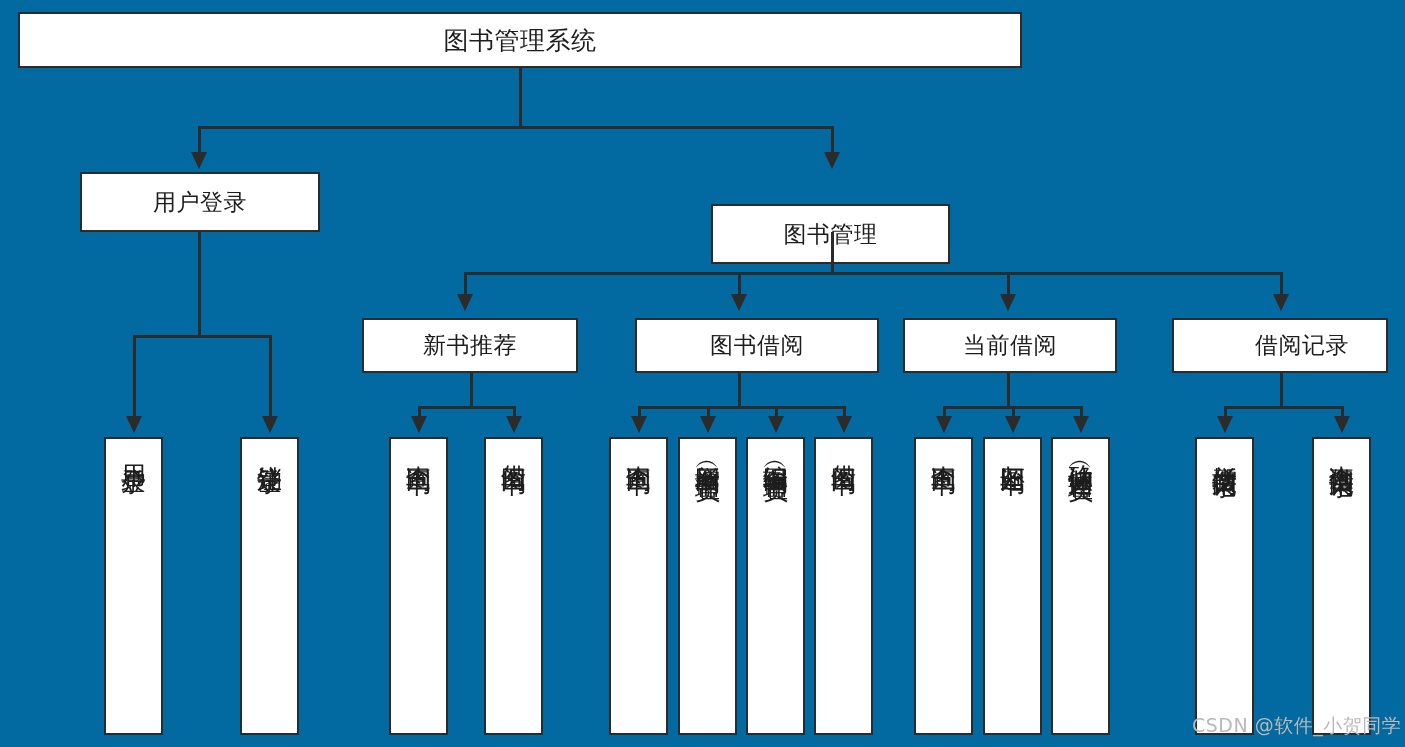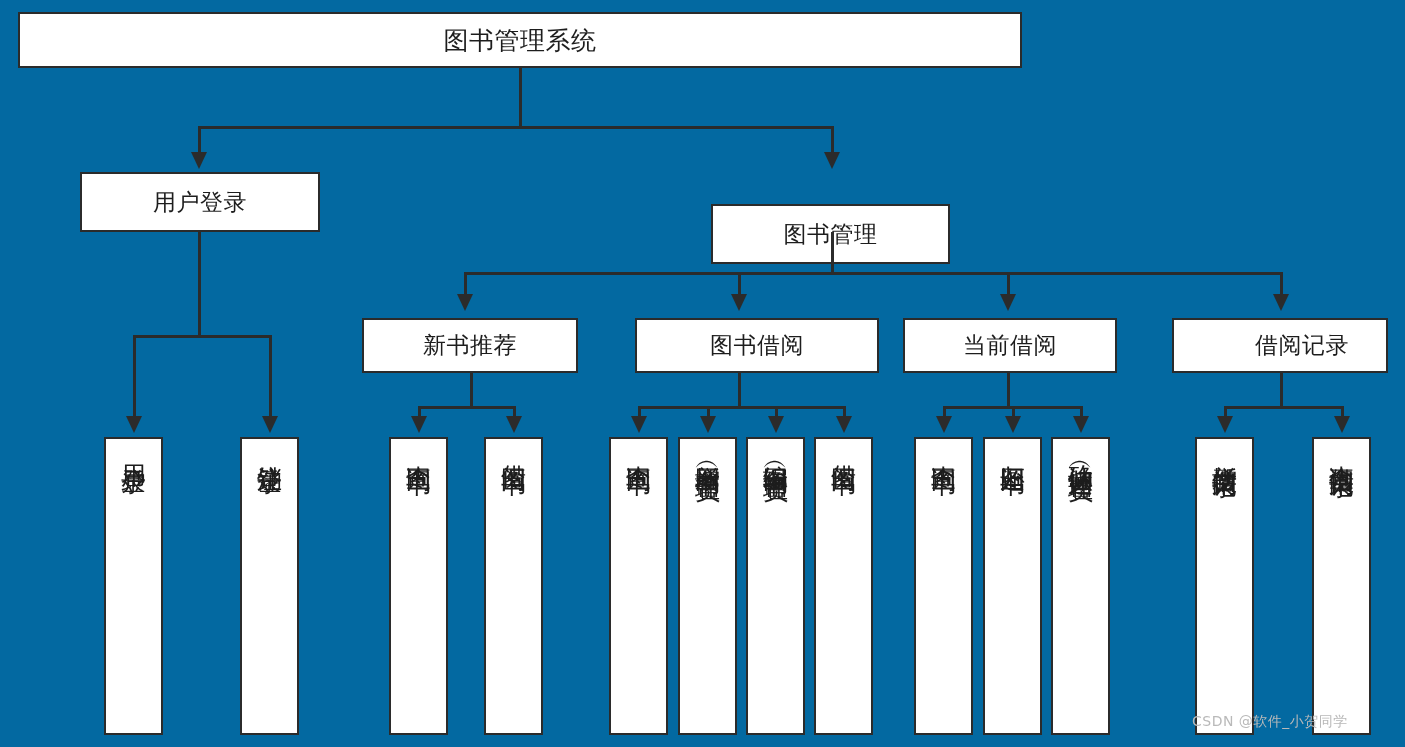--- a/index.html
+++ b/index.html
@@ -65,21 +65,21 @@
     position: absolute;
     width: 0;
     height: 0;
     border-left: 8px solid transparent;
     border-right: 8px solid transparent;
     border-top: 17px solid #2b2b2b;
   }
 
   .watermark {
     position: absolute;
-    font-size: 14px;
+    font-size: 19px;
     color: #b9b9b9;
     white-space: nowrap;
     letter-spacing: 0.5px;
   }
 </style>
 </head>
 <body>
 
 <div id="canvas">
 

